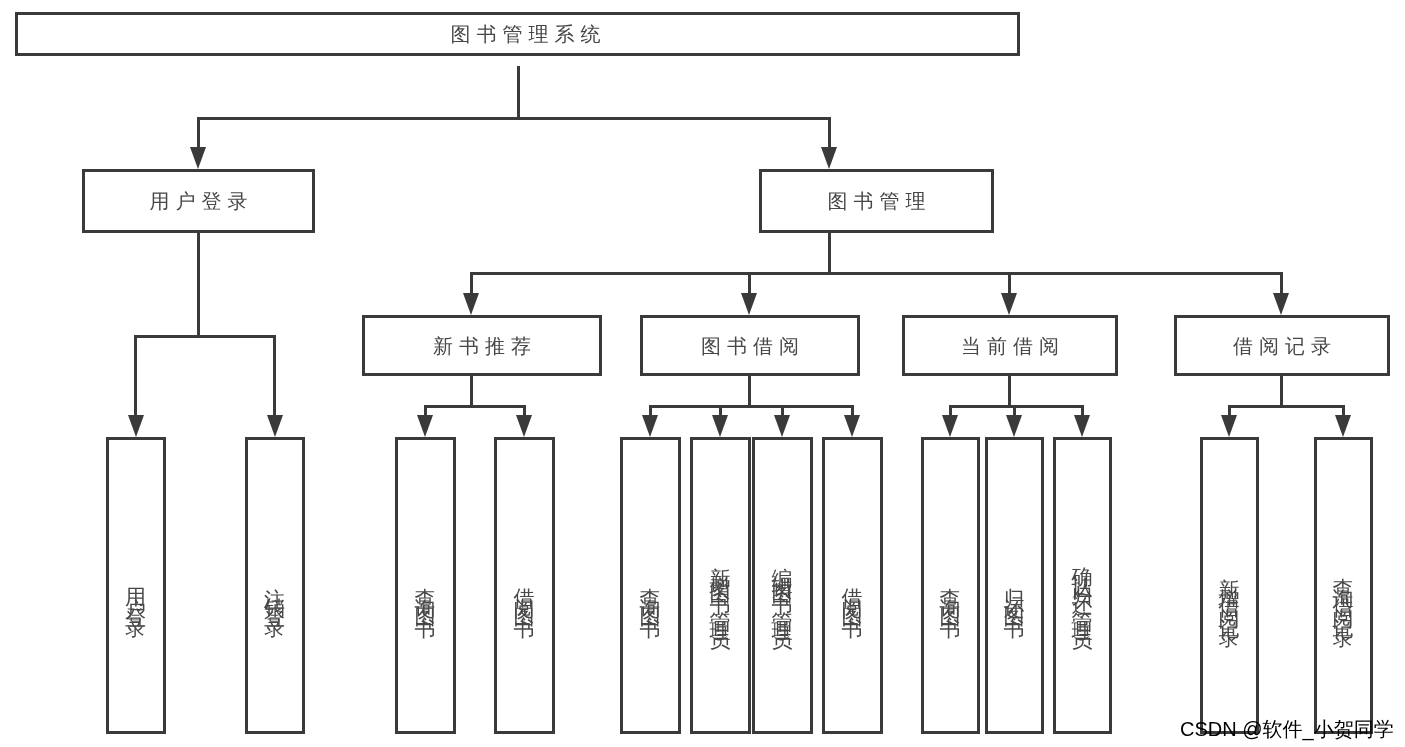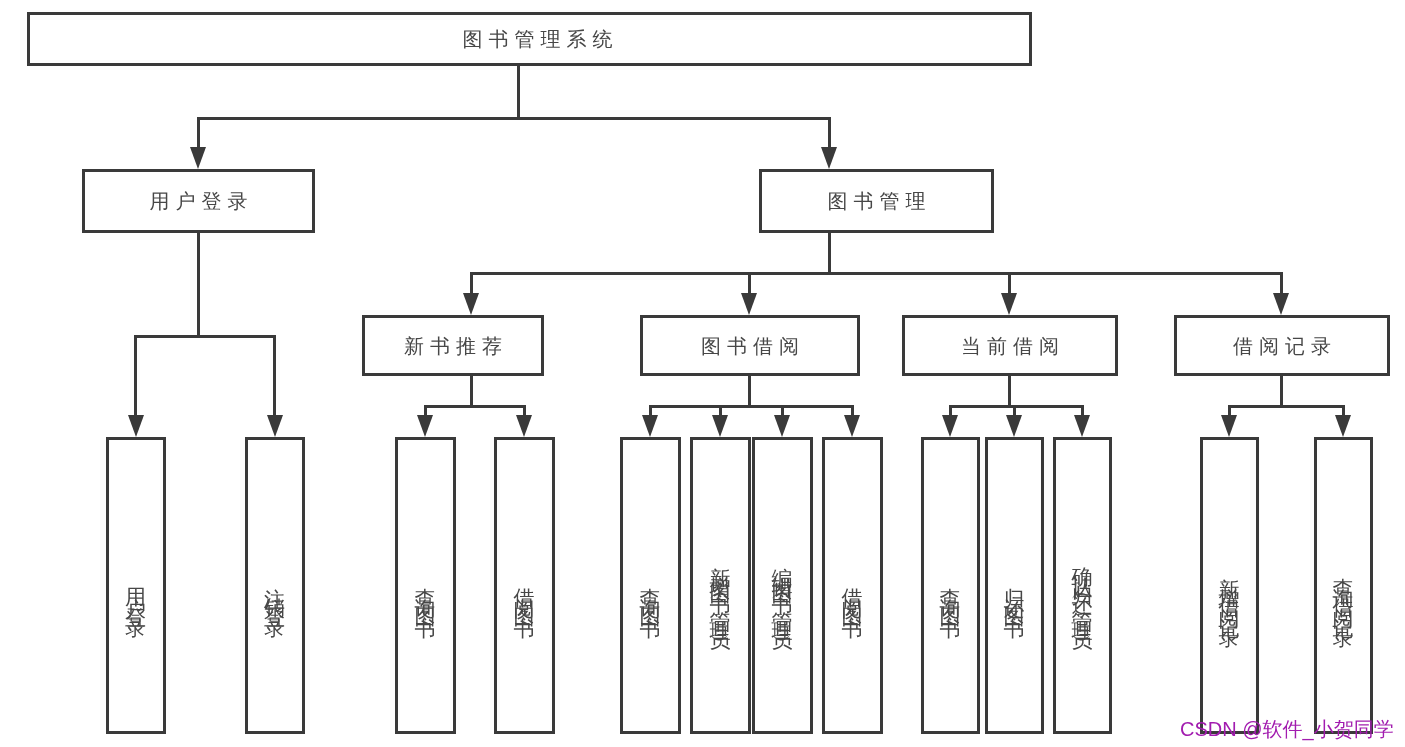--- a/index.html
+++ b/index.html
@@ -17,41 +17,41 @@
     font-size:21px;letter-spacing:10px;padding-top:10px;white-space:nowrap;
   }
   .lv{position:absolute;width:3px;background:#3a3a3a;}
   .lh{position:absolute;height:3px;background:#3a3a3a;}
   .ah{
     position:absolute;width:0;height:0;
     border-left:8px solid transparent;border-right:8px solid transparent;
     border-top:22px solid #3a3a3a;
   }
   .watermark{
-    position:absolute;left:1180px;top:716px;font-size:20px;color:#a21caf;
+    position:absolute;left:1180px;top:716px;font-size:20px;color:#000000;
     white-space:nowrap;z-index:5;
   }
 </style>
 </head>
 <body>
 
 <div class="canvas">
 
-  <div class="box" style="left:27px;top:12px;width:1005px;height:54px;padding-left:16px;">
+  <div class="box" style="left:15px;top:12px;width:1005px;height:44px;padding-left:16px;">
     <span class="ht">图书管理系统</span>
   </div>
 
   <div class="box" style="left:82px;top:169px;width:233px;height:64px;">
     <span class="ht">用户登录</span>
   </div>
   <div class="box" style="left:712px;top:169px;width:235px;height:64px;margin-left:47px;">
     <span class="ht">图书管理</span>
   </div>
 
-  <div class="box" style="left:362px;top:315px;width:182px;height:61px;text-align:center;">
+  <div class="box" style="left:362px;top:315px;width:240px;height:61px;text-align:center;">
     <span class="ht">新书推荐</span>
   </div>
   <div class="box" style="left:640px;top:315px;width:220px;height:61px;">
     <span class="ht">图书借阅</span>
   </div>
   <div class="box" style="left:902px;top:315px;width:216px;height:61px;font-family:Liberation Serif, serif;">
     <span class="ht">当前借阅</span>
   </div>
   <div class="box" style="left:1174px;top:315px;width:216px;height:61px;">
     <span class="ht">借阅记录</span>

